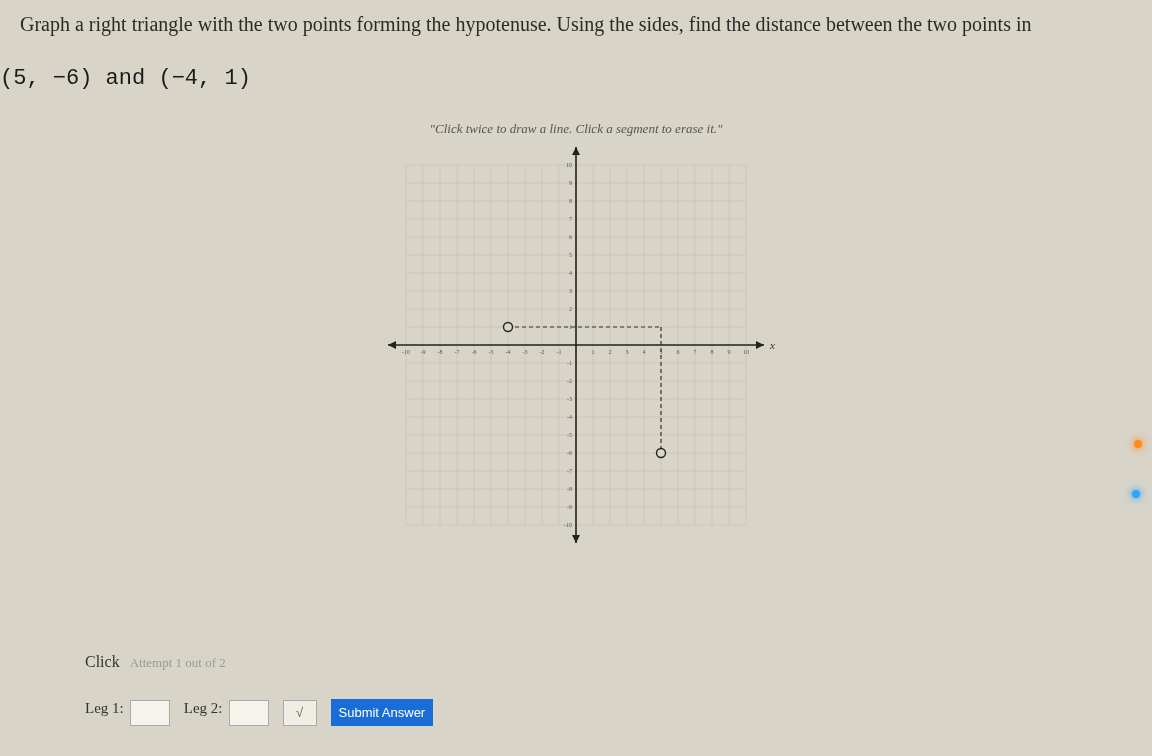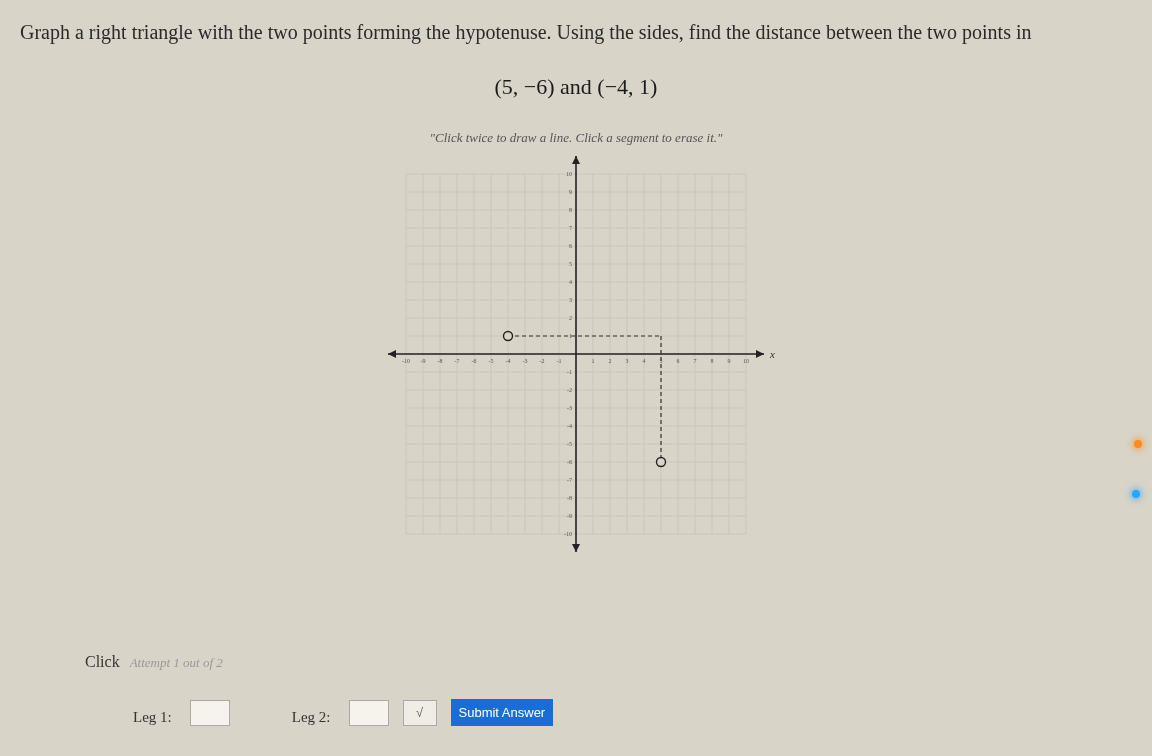--- a/index.html
+++ b/index.html
@@ -5,31 +5,31 @@
     * { box-sizing: border-box; margin: 0; padding: 0; }
     body {
       font-family: Georgia, 'Times New Roman', serif;
       background: #d8d4c8;
       width: 1152px;
       height: 756px;
       overflow: hidden;
       position: relative;
     }
     .question {
-      padding: 18px 20px 0 20px;
+      padding: 10px 20px 0 20px;
       font-size: 20px;
       color: #2a2a2a;
       line-height: 1.4;
     }
     .points {
-      text-align: center;
+      text-align: left;
       font-size: 22px;
       color: #1a1a1a;
       margin-top: 28px;
-      font-family: Liberation Serif, serif;
+      font-family: Liberation Mono, monospace;
     }
     .instruction {
       text-align: center;
       font-size: 13px;
       color: #555;
       margin-top: 30px;
       font-style: italic;
     }
     .graph-wrap {
       display: flex;
@@ -43,31 +43,30 @@
       right: 20px;
     }
     .answer-header {
       font-size: 16px;
       color: #333;
     }
     .answer-header .attempt {
       color: #999;
       font-size: 13px;
       margin-left: 6px;
-      font-style: italic;
     }
     .answer-row {
       margin-top: 28px;
       display: flex;
       align-items: center;
       gap: 14px;
       font-size: 15px;
       color: #333;
     }
-    .answer-row label { display: flex; align-items: flex-end; gap: 18px; margin-left: 48px; }
+    .answer-row label { display: flex; align-items: flex-start; gap: 6px; }
     .ans-input {
       width: 40px;
       height: 26px;
       border: 1px solid #aaa;
       background: #f5f3ec;
       font-size: 14px;
       text-align: center;
     }
     .hyp-input {
       width: 90px;

